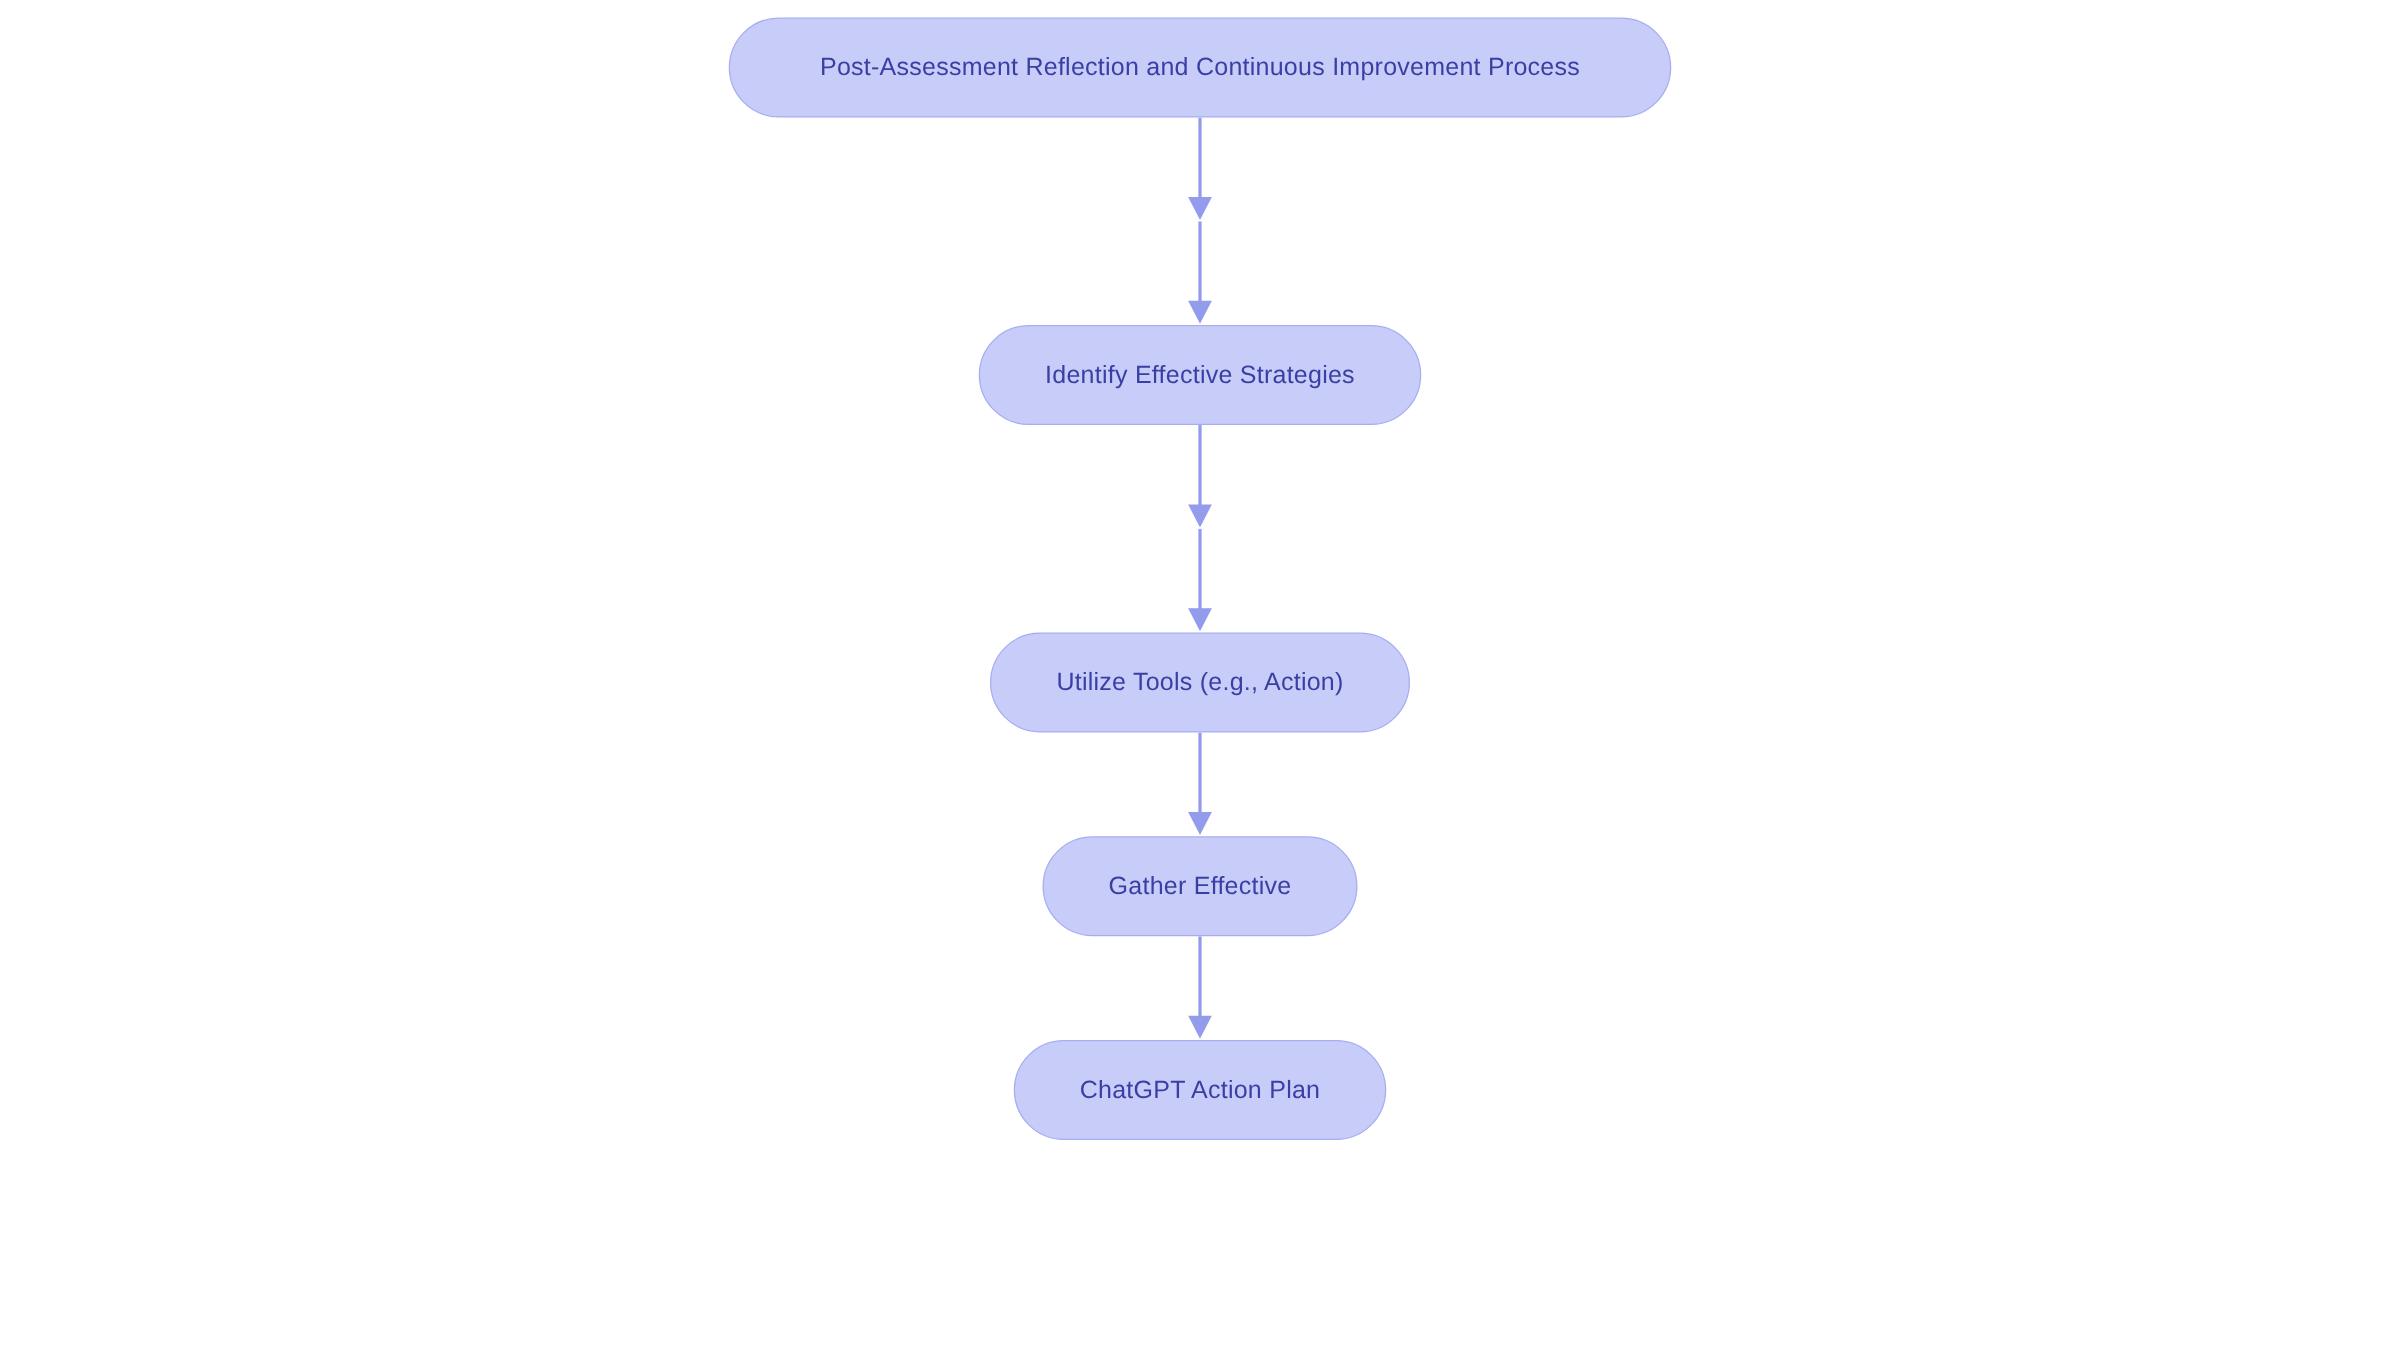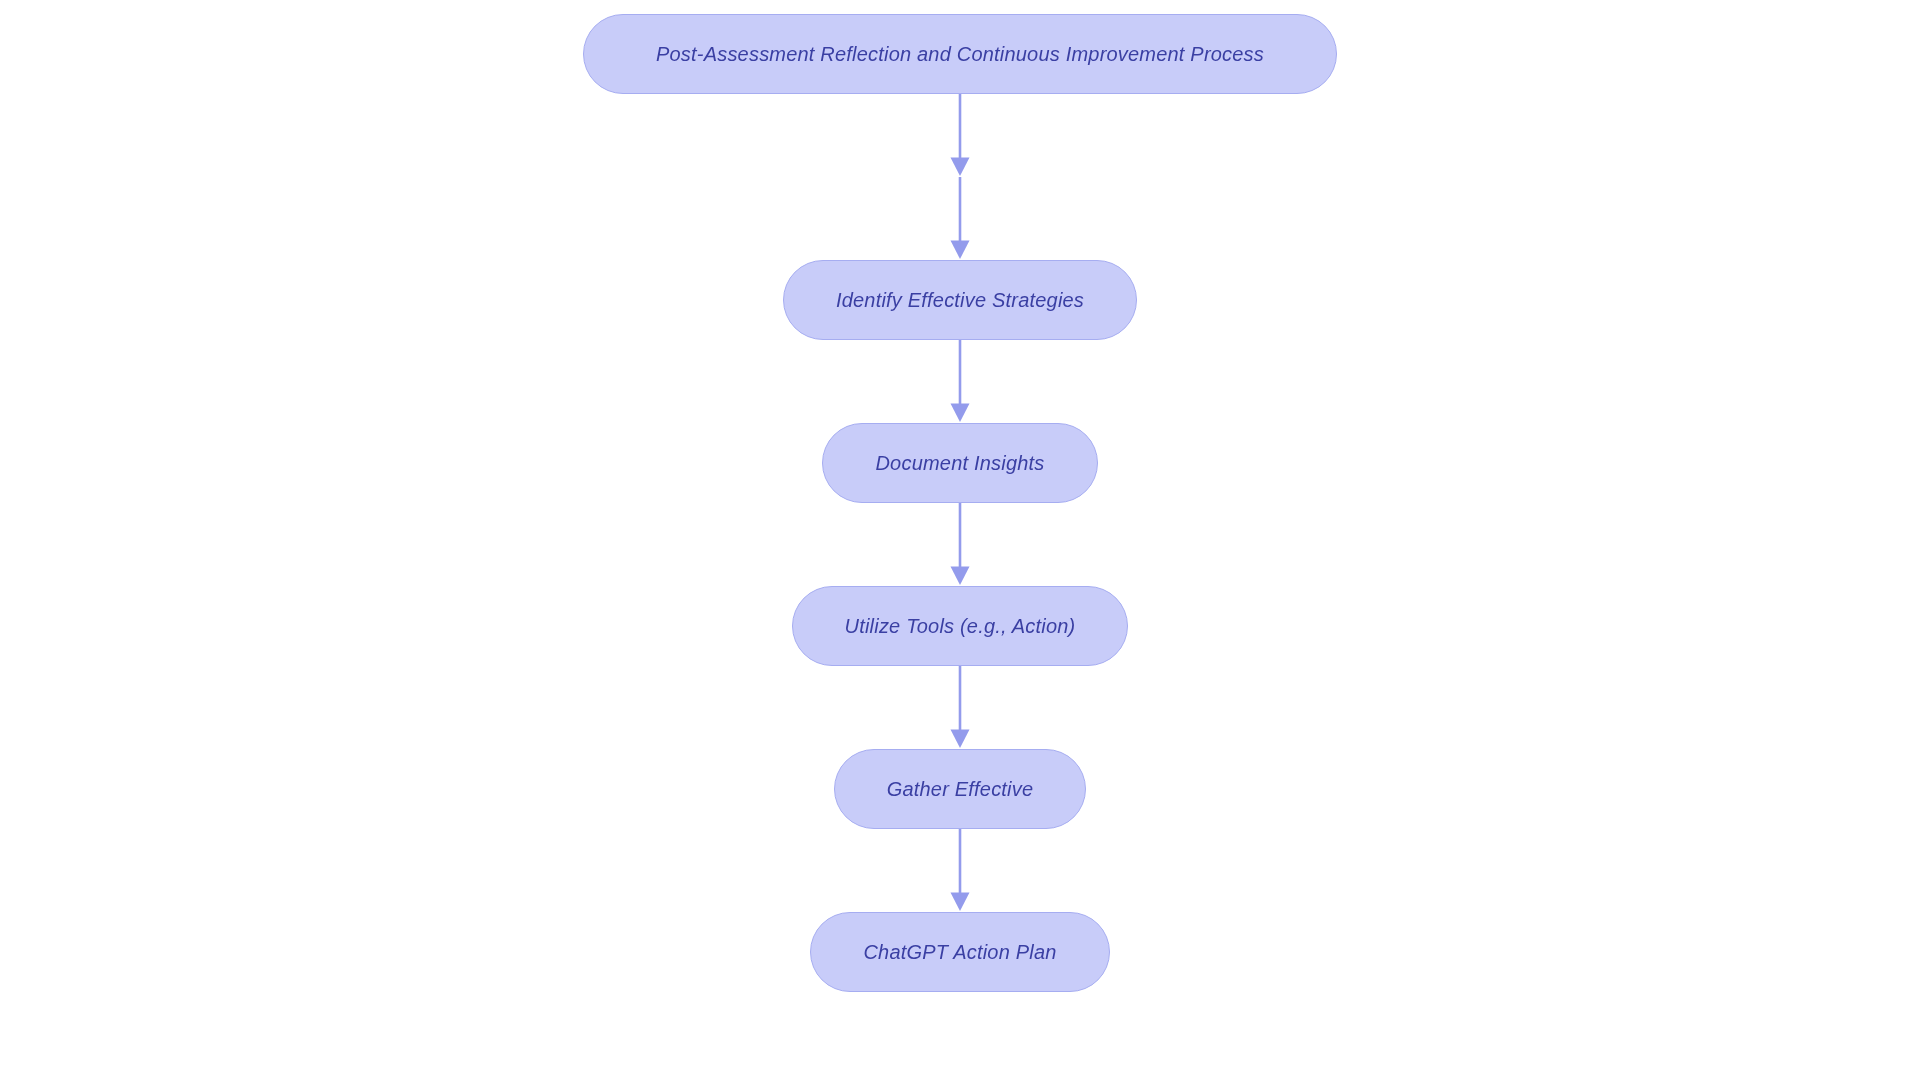--- a/index.html
+++ b/index.html
@@ -29,21 +29,20 @@
     flex: 0 0 auto;
     height: 80px;
     min-height: 80px;
     display: flex;
     align-items: center;
     justify-content: flex-end;
     padding: 0 52px;
     background: var(--node-fill);
     border: 1.5px solid var(--node-border);
     border-radius: 40px;
-    font-style: italic;
   }
   .node.title-node {
     padding: 0 72px;
   }
   .node-label {
     color: var(--node-text);
     font-size: 20px;
     letter-spacing: 0.2px;
     white-space: nowrap;
     text-align: center;
@@ -84,23 +83,20 @@
 
   <div class="node">
     <span class="node-label">Identify Effective Strategies</span>
   </div>
 
   <svg class="arrow" viewBox="0 0 24 83" width="24" height="83" aria-hidden="true">
     <line x1="12" y1="0" x2="12" y2="65"></line>
     <path d="M2.5,63.5 L21.5,63.5 L12,82 Z"></path>
   </svg>
 
-  <div class="node">
-    <span class="node-label">Document Insights</span>
-  </div>
 
   <svg class="arrow" viewBox="0 0 24 83" width="24" height="83" aria-hidden="true">
     <line x1="12" y1="0" x2="12" y2="65"></line>
     <path d="M2.5,63.5 L21.5,63.5 L12,82 Z"></path>
   </svg>
 
   <div class="node">
     <span class="node-label">Utilize Tools (e.g., Action)</span>
   </div>
 

